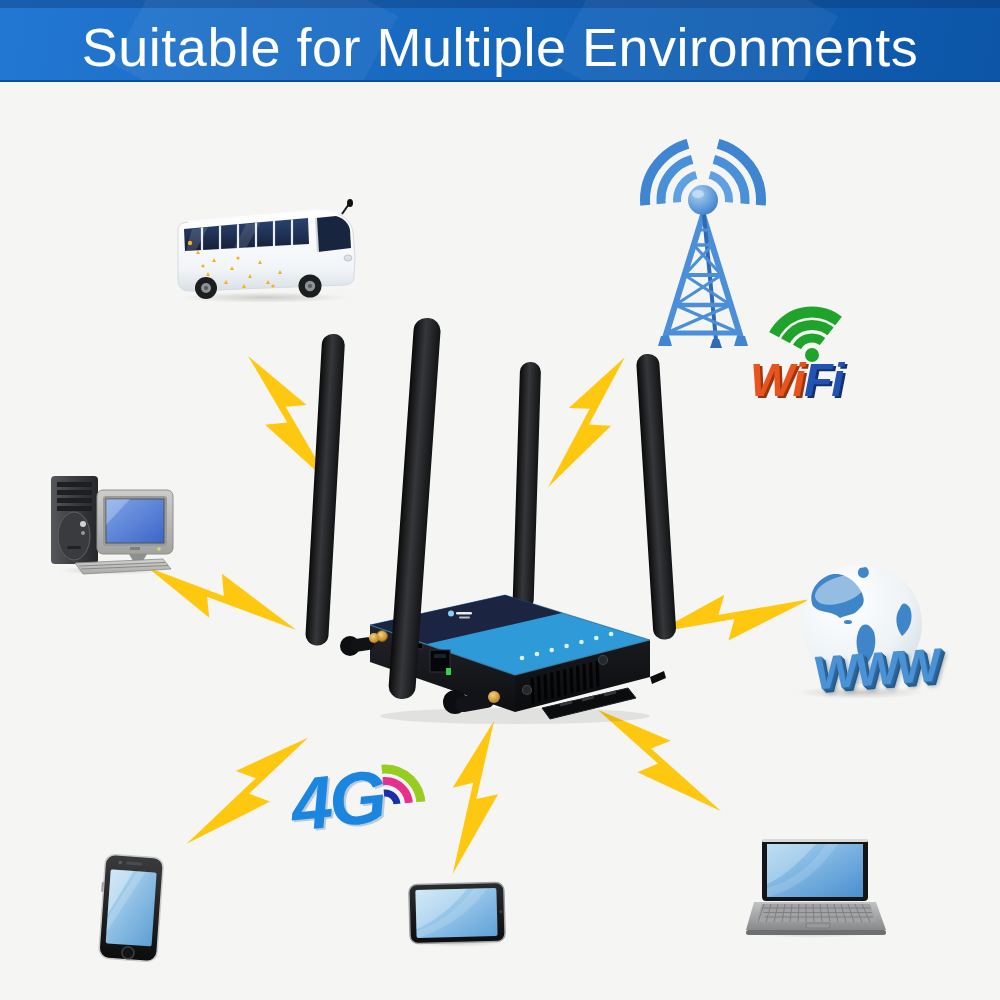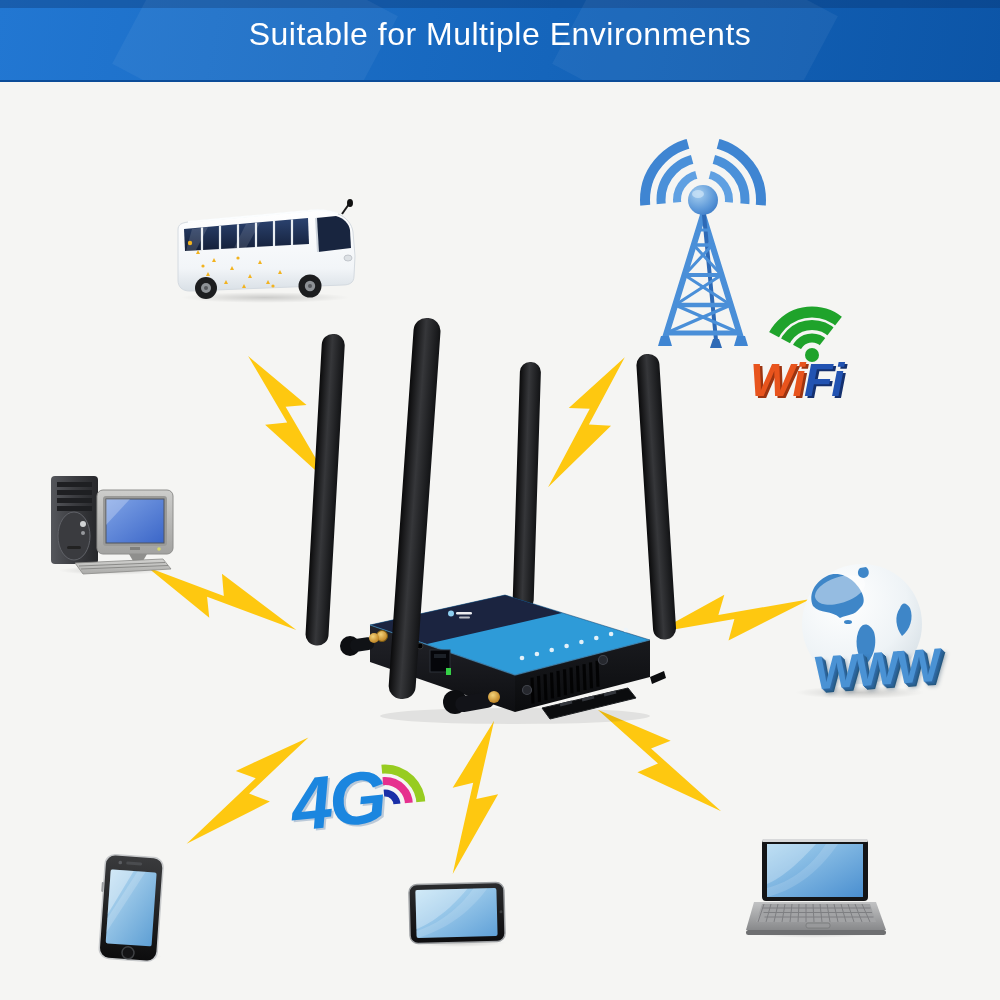--- a/index.html
+++ b/index.html
@@ -5,21 +5,21 @@
   html,body{margin:0;padding:0;}
   #stage{position:relative;width:1000px;height:1000px;background:var(--background,#f5f5f3);overflow:hidden;
          font-family:"Liberation Sans",sans-serif;}
   
   #banner{position:absolute;left:0;top:0;width:1000px;height:80px;
           background:linear-gradient(100deg,var(--banner-top,#2277d2) 0%,#1565bb 55%,var(--banner-bottom,#0c55a7) 100%);
           border-bottom:2px solid #0b4c98;overflow:hidden;}
   #banner::before{content:"";position:absolute;left:0;top:0;width:100%;height:8px;background:rgba(8,48,105,.35);}
   .streak{position:absolute;top:-60%;width:230px;height:220%;background:rgba(255,255,255,.05);transform:rotate(28deg);}
   #banner-title{position:absolute;left:0;top:16px;width:100%;text-align:center;color:#fff;
-                font-size:32px;font-weight:500;letter-spacing:.5px;}
+                font-size:54px;font-weight:500;letter-spacing:.5px;}
   
   .art{position:absolute;overflow:visible;}
   .bolt-svg{position:absolute;overflow:visible;}
   .bolt{fill:var(--bolt-yellow,#FEC810);}
   .shadow{position:absolute;border-radius:50%;
           background:radial-gradient(ellipse at center,rgba(0,0,0,.17),rgba(0,0,0,0) 70%);}
   
   .fourg{position:absolute;left:291px;top:758px;font-size:74px;font-weight:bold;font-style:italic;
          letter-spacing:-3px;color:var(--fourg-blue,#1B86DF);transform:rotate(-6deg);
          text-shadow:2px 2px 0 rgba(14,73,134,.25);}

